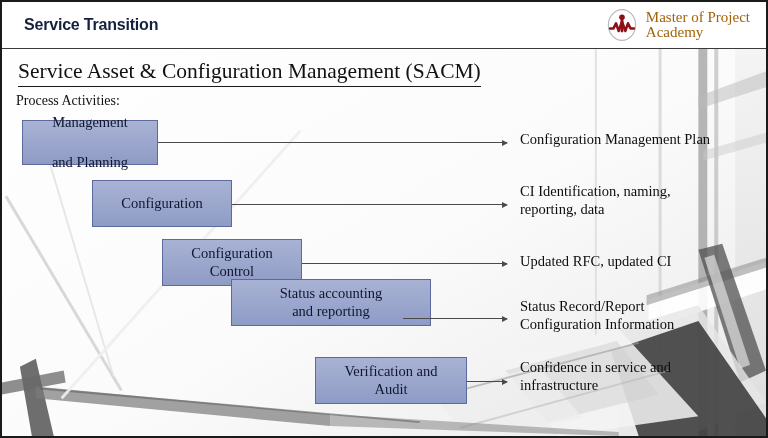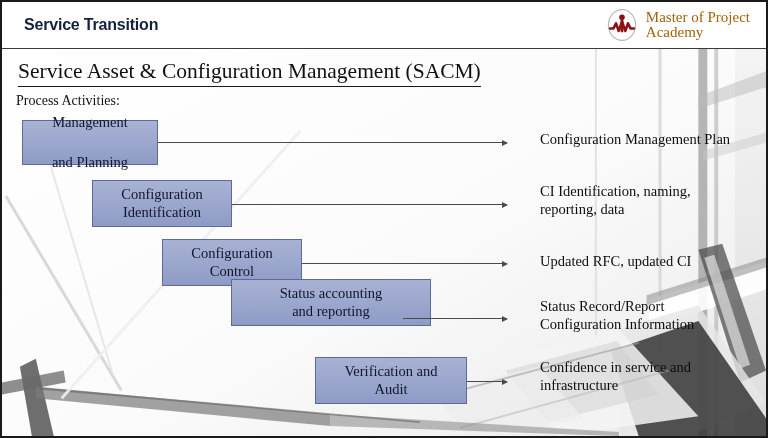--- a/index.html
+++ b/index.html
@@ -133,21 +133,20 @@
     border-top: 3px solid transparent;
     border-bottom: 3px solid transparent;
   }
 
   
   .outlabel {
     position: absolute;
     font-size: 14.5px;
     line-height: 1.22;
     color: #0d0d0d;
-    margin-left: 20px;
   }
   .outlabel span { display: block; white-space: nowrap; }
 </style>
 </head>
 <body>
 
 <div class="slide">
 
   <div class="bg-photo">
     <svg viewBox="0 0 768 438" preserveAspectRatio="none" xmlns="http://www.w3.org/2000/svg">
@@ -227,21 +226,20 @@
       <span>and Planning</span>
     </div>
     <div class="connector" style="left:156px; top:93px; width:349px;"></div>
     <div class="outlabel" style="left:518px; top:82px;">
       <span>Configuration Management Plan</span>
       <span></span>
     </div>
 
     <div class="pbox" style="left:90px; top:131px; width:140px; height:47px;">
       <span>Configuration</span>
-      <span>Identification</span>
     </div>
     <div class="connector" style="left:230px; top:155px; width:275px;"></div>
     <div class="outlabel" style="left:518px; top:134px;">
       <span>CI Identification, naming,</span>
       <span>reporting, data</span>
     </div>
 
     <div class="pbox" style="left:160px; top:190px; width:140px; height:47px;">
       <span>Configuration</span>
       <span>Control</span>

